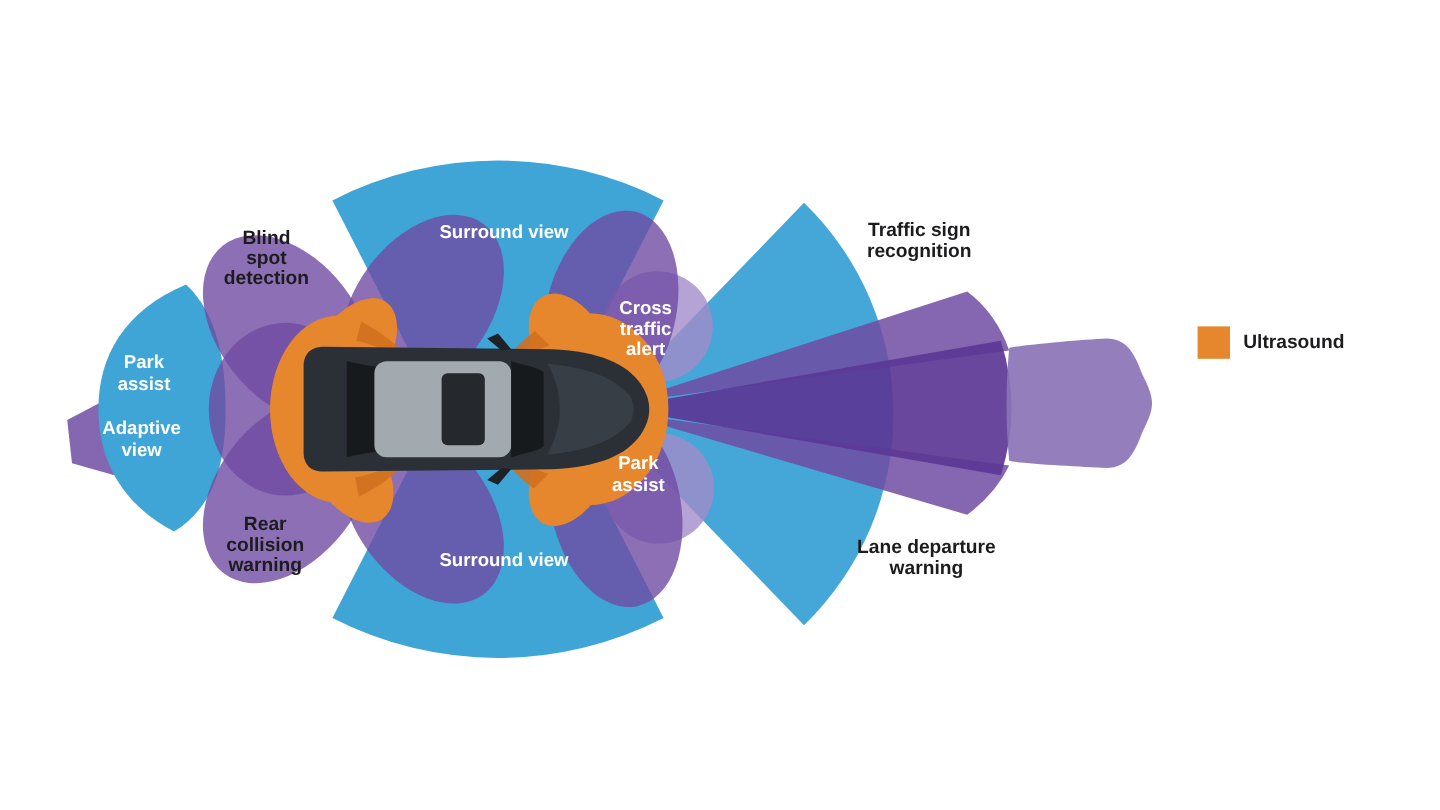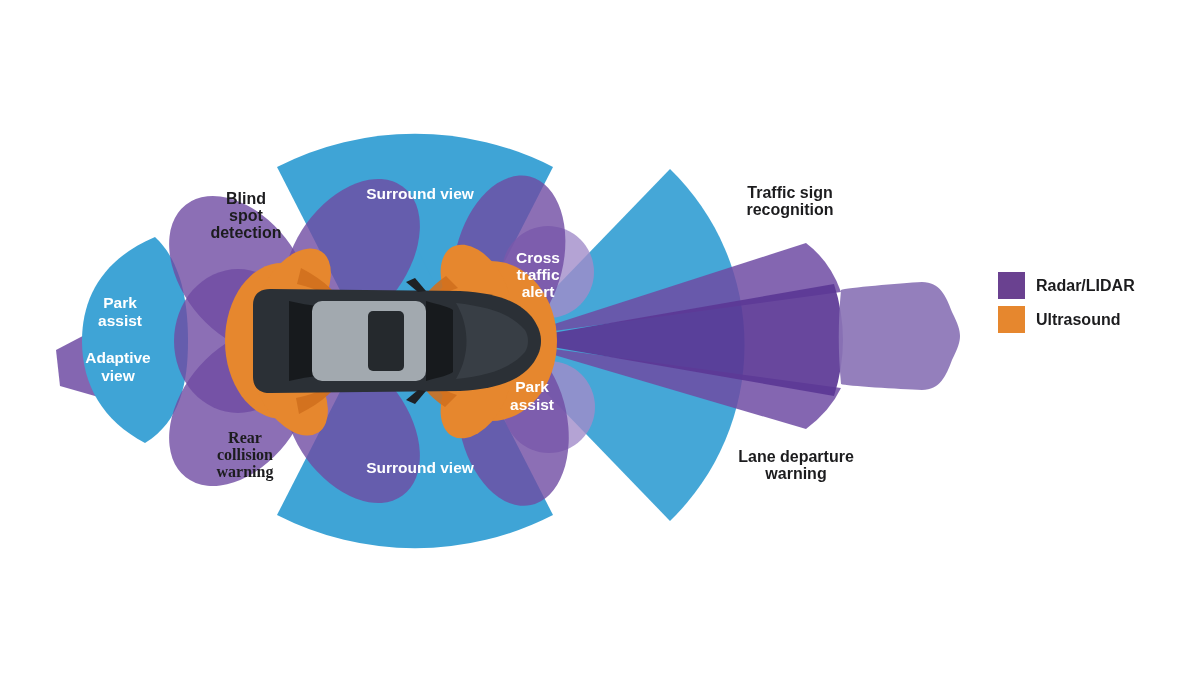--- a/index.html
+++ b/index.html
@@ -11,21 +11,21 @@
   #stage{position:absolute;inset:0;}
   svg{position:absolute;left:0;top:0;}
   .lbl{
     position:absolute;
     transform:translateX(-50%);
     text-align:center;
     white-space:pre-line;
     font-weight:700;
     pointer-events:none;
   }
-  .dark{color:var(--label_dark,#1c1c1e);font-size:16px;line-height:17px;margin-left:24px;}
+  .dark{color:var(--label_dark,#1c1c1e);font-size:16px;line-height:17px;}
   .light{color:var(--label_light,#fff);font-size:15.5px;line-height:17px;}
   .lh18{line-height:18px;}
   .lh20{font-size:16px;line-height:20px;}
   #legend{
     position:absolute;left:998px;top:272px;
   }
   .legend-row{display:flex;align-items:center;margin-bottom:7px;}
   .swatch{width:27px;height:27px;margin-right:11px;flex:0 0 auto;}
   .sw-radar{background:var(--radar_legend,#6a4190);}
   .sw-camera{background:var(--camera_blue,#45a5d3);}
@@ -93,21 +93,21 @@
     <rect x="312" y="301" width="114" height="80" rx="10" fill="var(--car_roof)"></rect>
     <rect x="368" y="311" width="36" height="60" rx="5" fill="var(--car_sunroof)"></rect>
     <path d="M426,301 C440,305 450,307 453,310 L453,372 C450,375 440,377 426,381 Z" fill="var(--car_glass)"></path>
     <path d="M456,303 C492,307 512,315 525,330 C529,336 529,346 525,352 C512,367 492,375 456,379 C470,355 470,327 456,303 Z" fill="var(--car_hood)"></path>
   </g>
 </svg>
 
 <div class="lbl dark" style="left:222px;top:190px;">Blind
 spot
 detection</div>
-<div class="lbl dark" style="left:221px;top:429px;font-family:Liberation Serif, serif;">Rear
+<div class="lbl dark" style="left:221px;top:429px;">Rear
 collision
 warning</div>
 <div class="lbl dark" style="left:766px;top:184px;">Traffic sign
 recognition</div>
 <div class="lbl dark" style="left:772px;top:448px;">Lane departure
 warning</div>
 
 <div class="lbl light lh18" style="left:120px;top:294px;">Park
 assist</div>
 <div class="lbl light lh18" style="left:118px;top:349px;">Adaptive
@@ -115,22 +115,18 @@
 <div class="lbl light" style="left:420px;top:185px;">Surround view</div>
 <div class="lbl light" style="left:420px;top:459px;">Surround view</div>
 <div class="lbl light" style="left:538px;top:249px;">Cross
 traffic
 alert</div>
 <div class="lbl light lh18" style="left:532px;top:378px;">Park
 assist</div>
 
 <div id="legend">
   <div class="legend-row">
-    <div class="swatch sw-radar"></div>
-    <span class="legend-label">Radar/LIDAR</span>
-  </div>
-  <div class="legend-row">
     <div class="swatch sw-ultra"></div>
     <span class="legend-label">Ultrasound</span>
   </div>
 </div>
 
 </div>
 
 </body></html>

